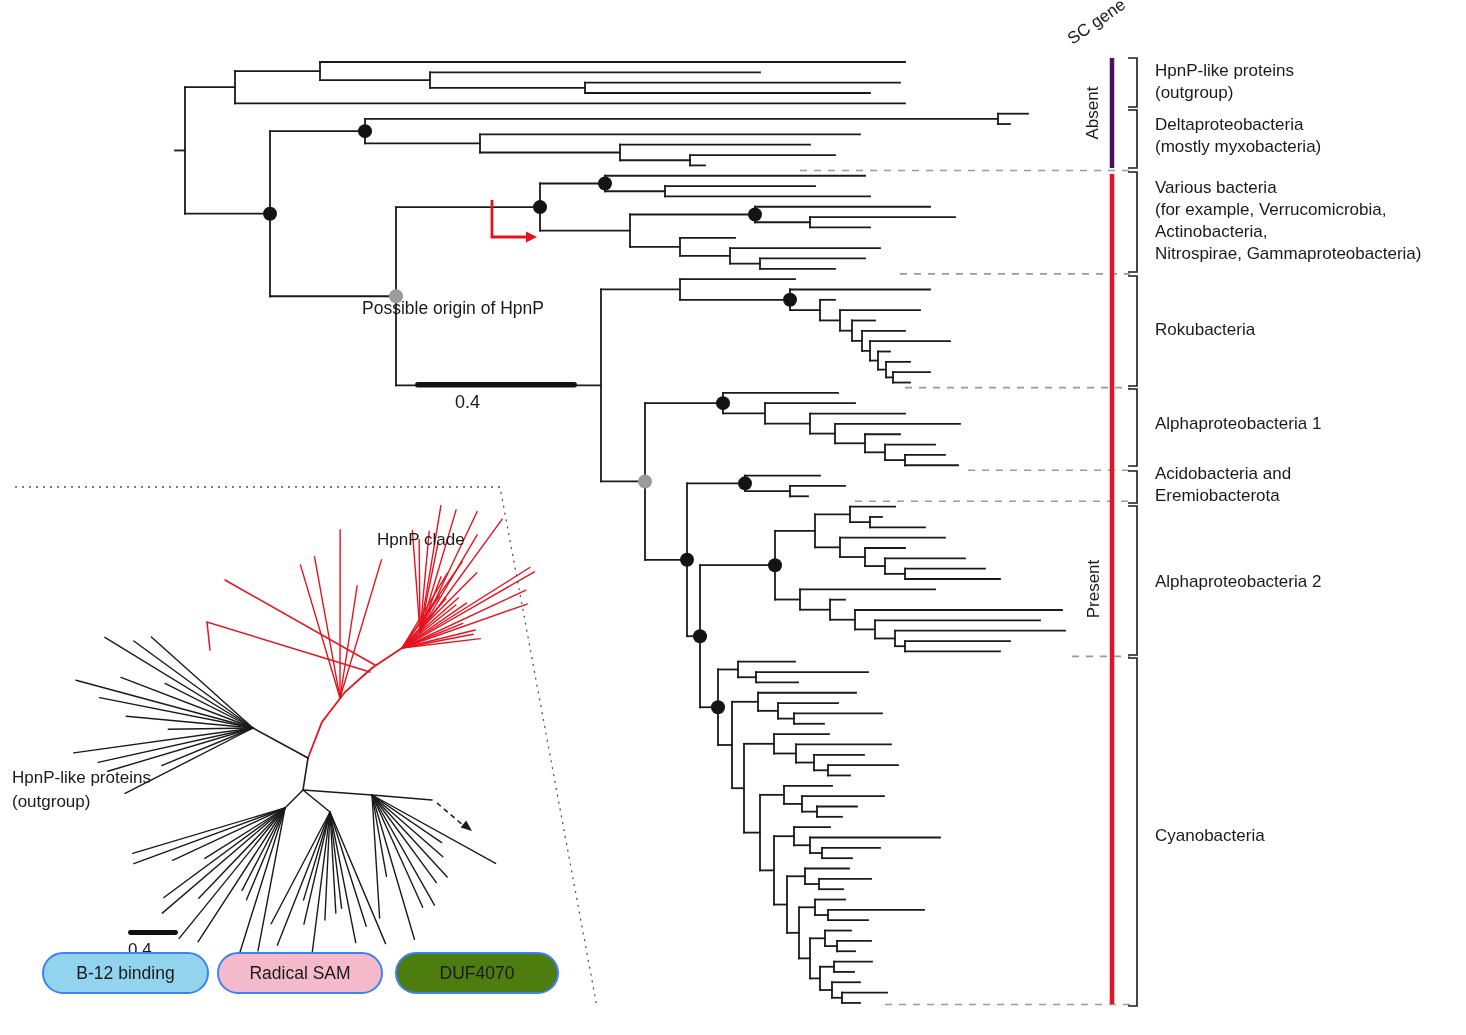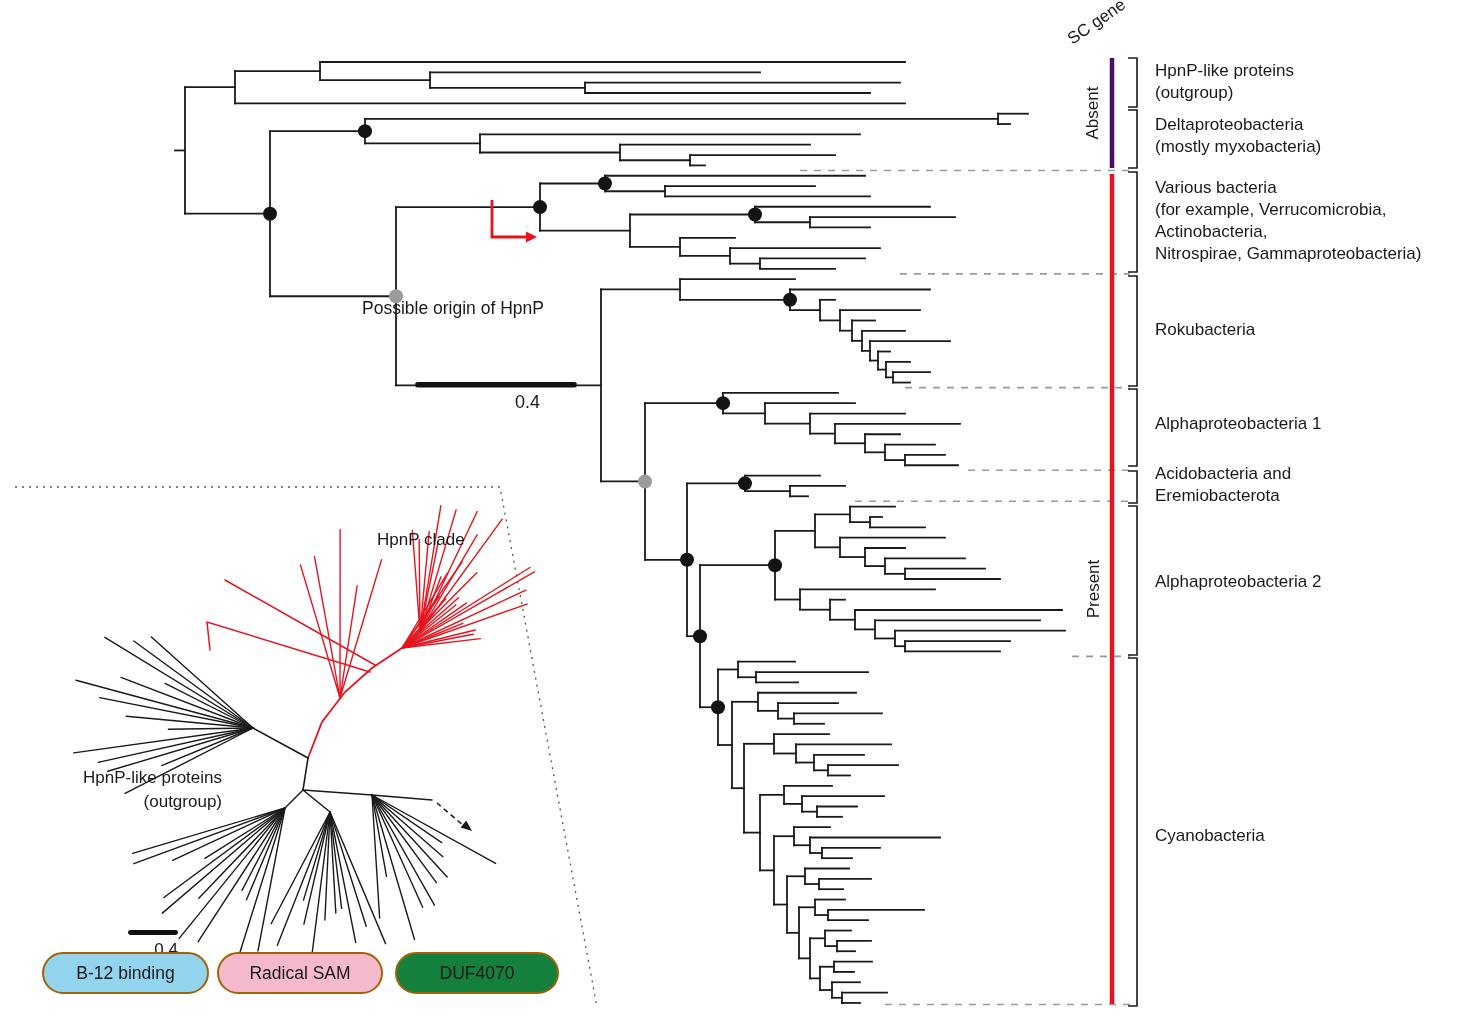--- a/index.html
+++ b/index.html
@@ -1,24 +1,24 @@
 <!DOCTYPE html>
 <html><head>
 <meta charset="utf-8">
 <title>Phylogenetic tree figure</title>
 <style>
   html,body{margin:0;padding:0;background:#fff;}
   .canvas{position:relative;width:1466px;height:1035px;background:#ffffff;overflow:hidden;
           font-family:"Liberation Sans", sans-serif;color:#1a1a1a;}
   svg{position:absolute;left:0;top:0;}
   .lbl{position:absolute;font-size:17px;line-height:22px;color:#1a1a1a;white-space:nowrap;}
-  .center{text-align:right;}
+  .center{text-align:left;}
   #sc-gene-label{transform:rotate(-35deg);transform-origin:left bottom;font-size:17px;}
   .vert{transform:rotate(-90deg);transform-origin:center center;width:120px;text-align:center;}
-  .pill{position:absolute;top:952px;height:42px;border:2px solid #a16207;border-radius:22px;
+  .pill{position:absolute;top:952px;height:42px;border:2px solid #3b82f6;border-radius:22px;
         display:flex;align-items:center;justify-content:center;font-size:17.5px;box-sizing:border-box;}
   #main-tree line{stroke:#1a1a1a;stroke-width:1.8;stroke-linecap:square;}
   #separators line{stroke:#9a9a9a;stroke-width:1.6;stroke-dasharray:7 7;}
   #brackets path{stroke:#1a1a1a;stroke-width:1.6;fill:none;}
   #group-labels text{font-family:"Liberation Sans",sans-serif;font-size:17px;fill:#1a1a1a;}
   #inset-tree line, #inset-tree polyline{fill:none;stroke-linecap:round;}
 </style>
 </head>
 <body>
 
@@ -477,17 +477,17 @@
     <div>(outgroup)</div>
   </div>
   <div class="lbl center" style="left:128px;top:939px;width:50px;">0.4</div>
 
   <div class="pill" style="left: 42px; width: 167px; background: rgb(146, 212, 238);">
     <span>B-12 binding</span>
   </div>
   <div class="pill" style="left: 217px; width: 166px; background: rgb(244, 186, 204);">
     <span>Radical SAM</span>
   </div>
-  <div class="pill" style="left: 395px; width: 164px; background: #15803d;">
+  <div class="pill" style="left: 395px; width: 164px; background: #4d7c0f;">
     <span>DUF4070</span>
   </div>
 
 </div>
 
 </body></html>

